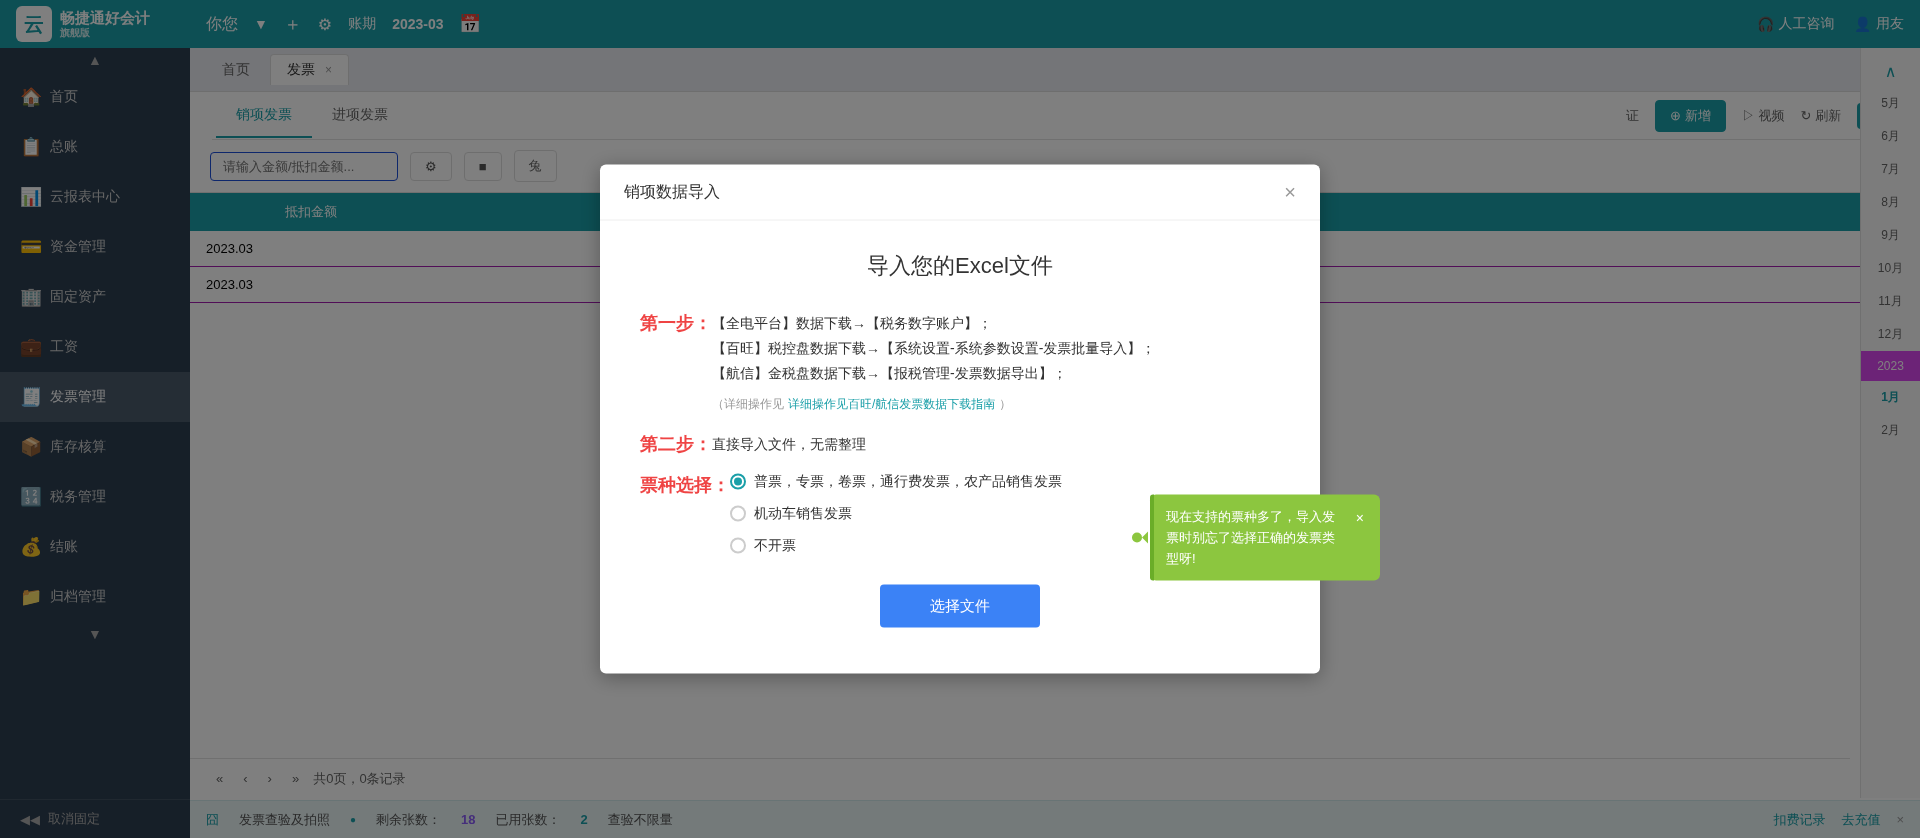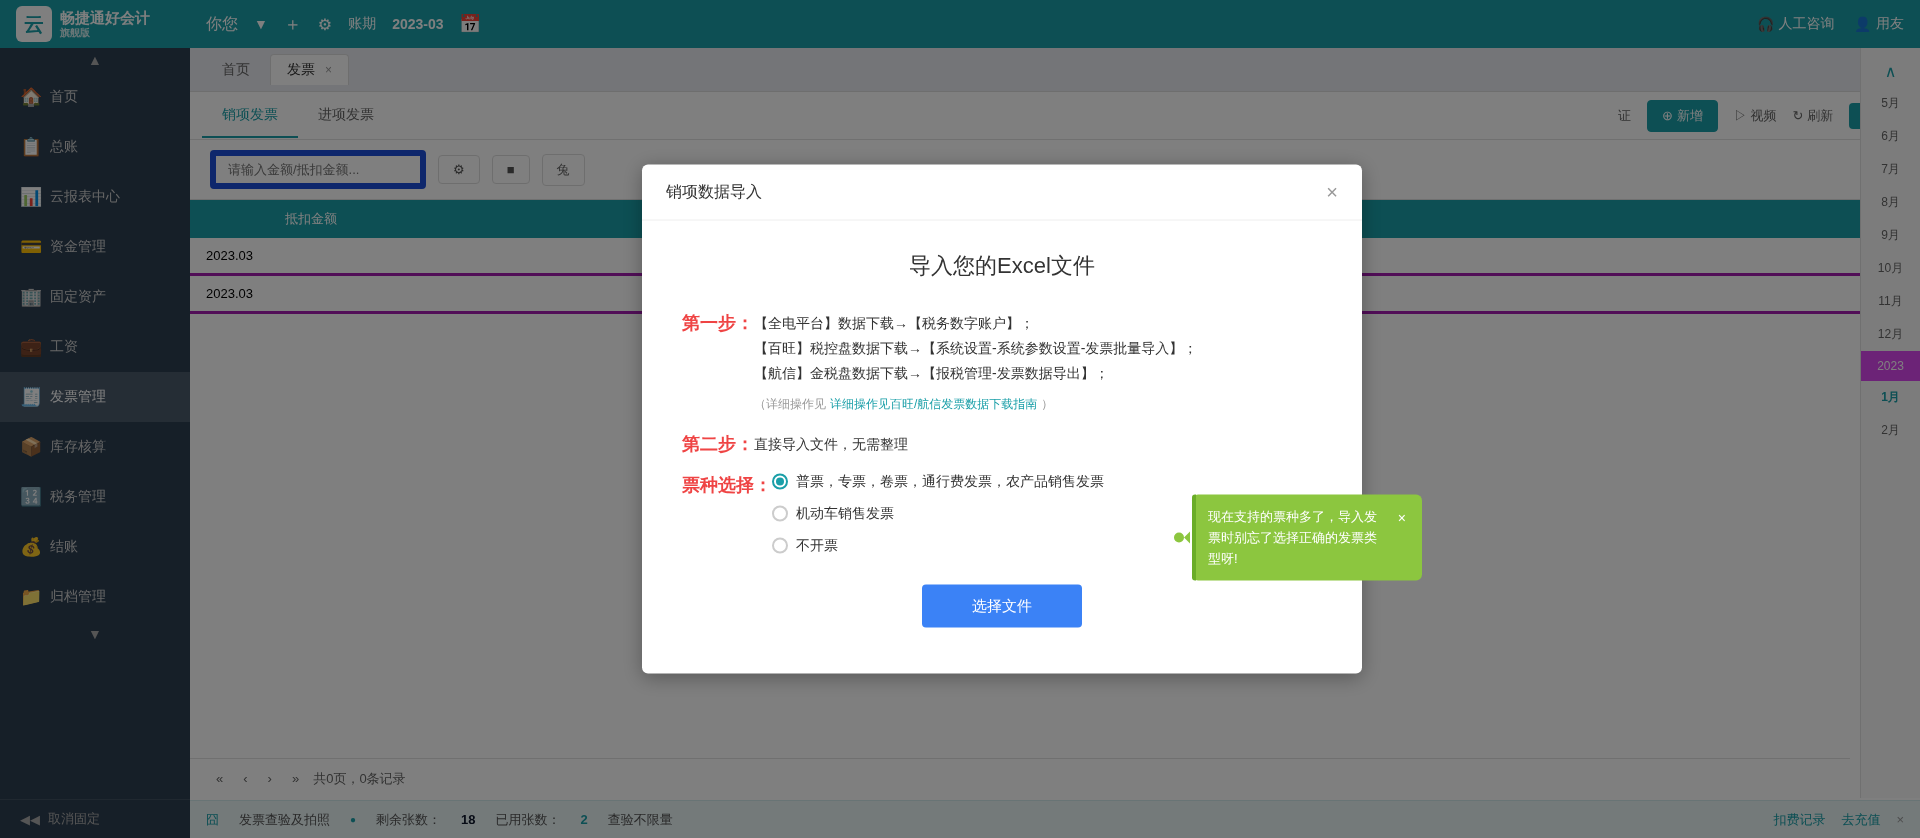--- a/index.html
+++ b/index.html
@@ -70,51 +70,51 @@
 
     
     .content-area {
       padding: 0; background: white; height: calc(100% - 44px);
       display: flex; flex-direction: column;
     }
 
     
     .sub-tab-bar {
       display: flex; align-items: center; border-bottom: 1px solid #e0e0e0;
-      padding: 0 12px; background: white; height: 48px;
+      padding: 0 4px; background: white; height: 48px; margin-left: 22px;
     }
     .sub-tab {
       padding: 12px 20px; cursor: pointer; color: #666; font-size: 14px;
       border-bottom: 2px solid transparent;
     }
     .sub-tab.active { color: #1a9fa8; border-bottom: 2px solid #1a9fa8; font-weight: 500; }
 
     
     .toolbar {
       display: flex; align-items: center; padding: 10px 20px; gap: 12px;
       border-bottom: 1px solid #e0e0e0; background: white;
     }
     .search-input {
-      border: 6px solid #1d4ed8; border-radius: 4px; padding: 6px 12px;
-      font-size: 13px; color: #999; width: 216px; outline: none;
+      border: 1px solid #1d4ed8; border-radius: 4px; padding: 6px 12px;
+      font-size: 13px; color: #999; width: 188px; outline: none;
     }
     .toolbar-btn {
       padding: 6px 14px; border: 1px solid #ddd; border-radius: 4px;
       background: white; cursor: pointer; font-size: 13px; color: #555;
       display: flex; align-items: center; gap: 4px;
     }
     .period-badge { background: #1a9fa8; color: white; padding: 4px 10px; border-radius: 4px; font-size: 13px; cursor: pointer; }
 
     
     .data-table { width: 100%; border-collapse: collapse; padding-left: 40px; }
     .data-table th {
       background: #1a9fa8; color: white; padding: 10px 16px;
       text-align: left; font-size: 13px; font-weight: normal;
     }
-    .data-table td { padding: 10px 16px; border-bottom: 3px solid #a21caf; font-size: 13px; }
+    .data-table td { padding: 10px 16px; border-bottom: 1px solid #a21caf; font-size: 13px; }
 
     
     .timeline {
       position: fixed; right: 0; top: 48px; width: 60px;
       background: #f9f9f9; border-left: 1px solid #e0e0e0;
       display: flex; flex-direction: column; align-items: center;
       padding-top: 8px; z-index: 50; bottom: 40px;
     }
     .timeline-item {
       padding: 8px 4px; font-size: 12px; color: #666; cursor: pointer;
@@ -146,21 +146,20 @@
       position: fixed; top: 0; left: 0; right: 0; bottom: 0;
       background: rgba(0,0,0,0.5); z-index: 200;
     }
 
     
     .modal {
       position: fixed; top: 50%; left: 50%; transform: translate(-50%, -50%);
       background: white; border-radius: 6px; width: 720px;
       z-index: 300; box-shadow: 0 4px 20px rgba(0,0,0,0.3);
       overflow: visible;
-      margin-left: 42px;
     }
     .modal-header {
       display: flex; align-items: center; justify-content: space-between;
       padding: 16px 24px; border-bottom: 1px solid #eee;
     }
     .modal-title { font-size: 16px; color: #333; font-weight: 500; }
     .modal-close { cursor: pointer; color: #999; font-size: 20px; }
     .modal-body { padding: 30px 40px; }
     .modal-main-title { text-align: center; font-size: 22px; color: #333; margin-bottom: 30px; font-weight: normal; }
 
@@ -358,21 +357,21 @@
   <div class="timeline-item active">2023</div>
   <div class="timeline-item" style="color:#1a9fa8;font-weight:bold;">1月</div>
   <div class="timeline-item">2月</div>
 </div>
 
 <div class="status-bar">
   <span style="color:#1a9fa8;">囧</span>
   <span>发票查验及拍照</span>
   <span style="color:#1a9fa8;font-size:10px;">●</span>
   <span>剩余张数：</span>
-  <span style="color:#0f172a;font-weight:bold;">18</span>
+  <span style="color:#8b5cf6;font-weight:bold;">18</span>
   <span>已用张数：</span>
   <span style="color:#1a9fa8;font-weight:bold;">2</span>
   <span>查验不限量</span>
   <span style="margin-left:auto;display:flex;gap:16px;align-items:center;">
     <a class="status-link">扣费记录</a>
     <a class="status-link">去充值</a>
     <span class="status-close">×</span>
   </span>
 </div>
 

